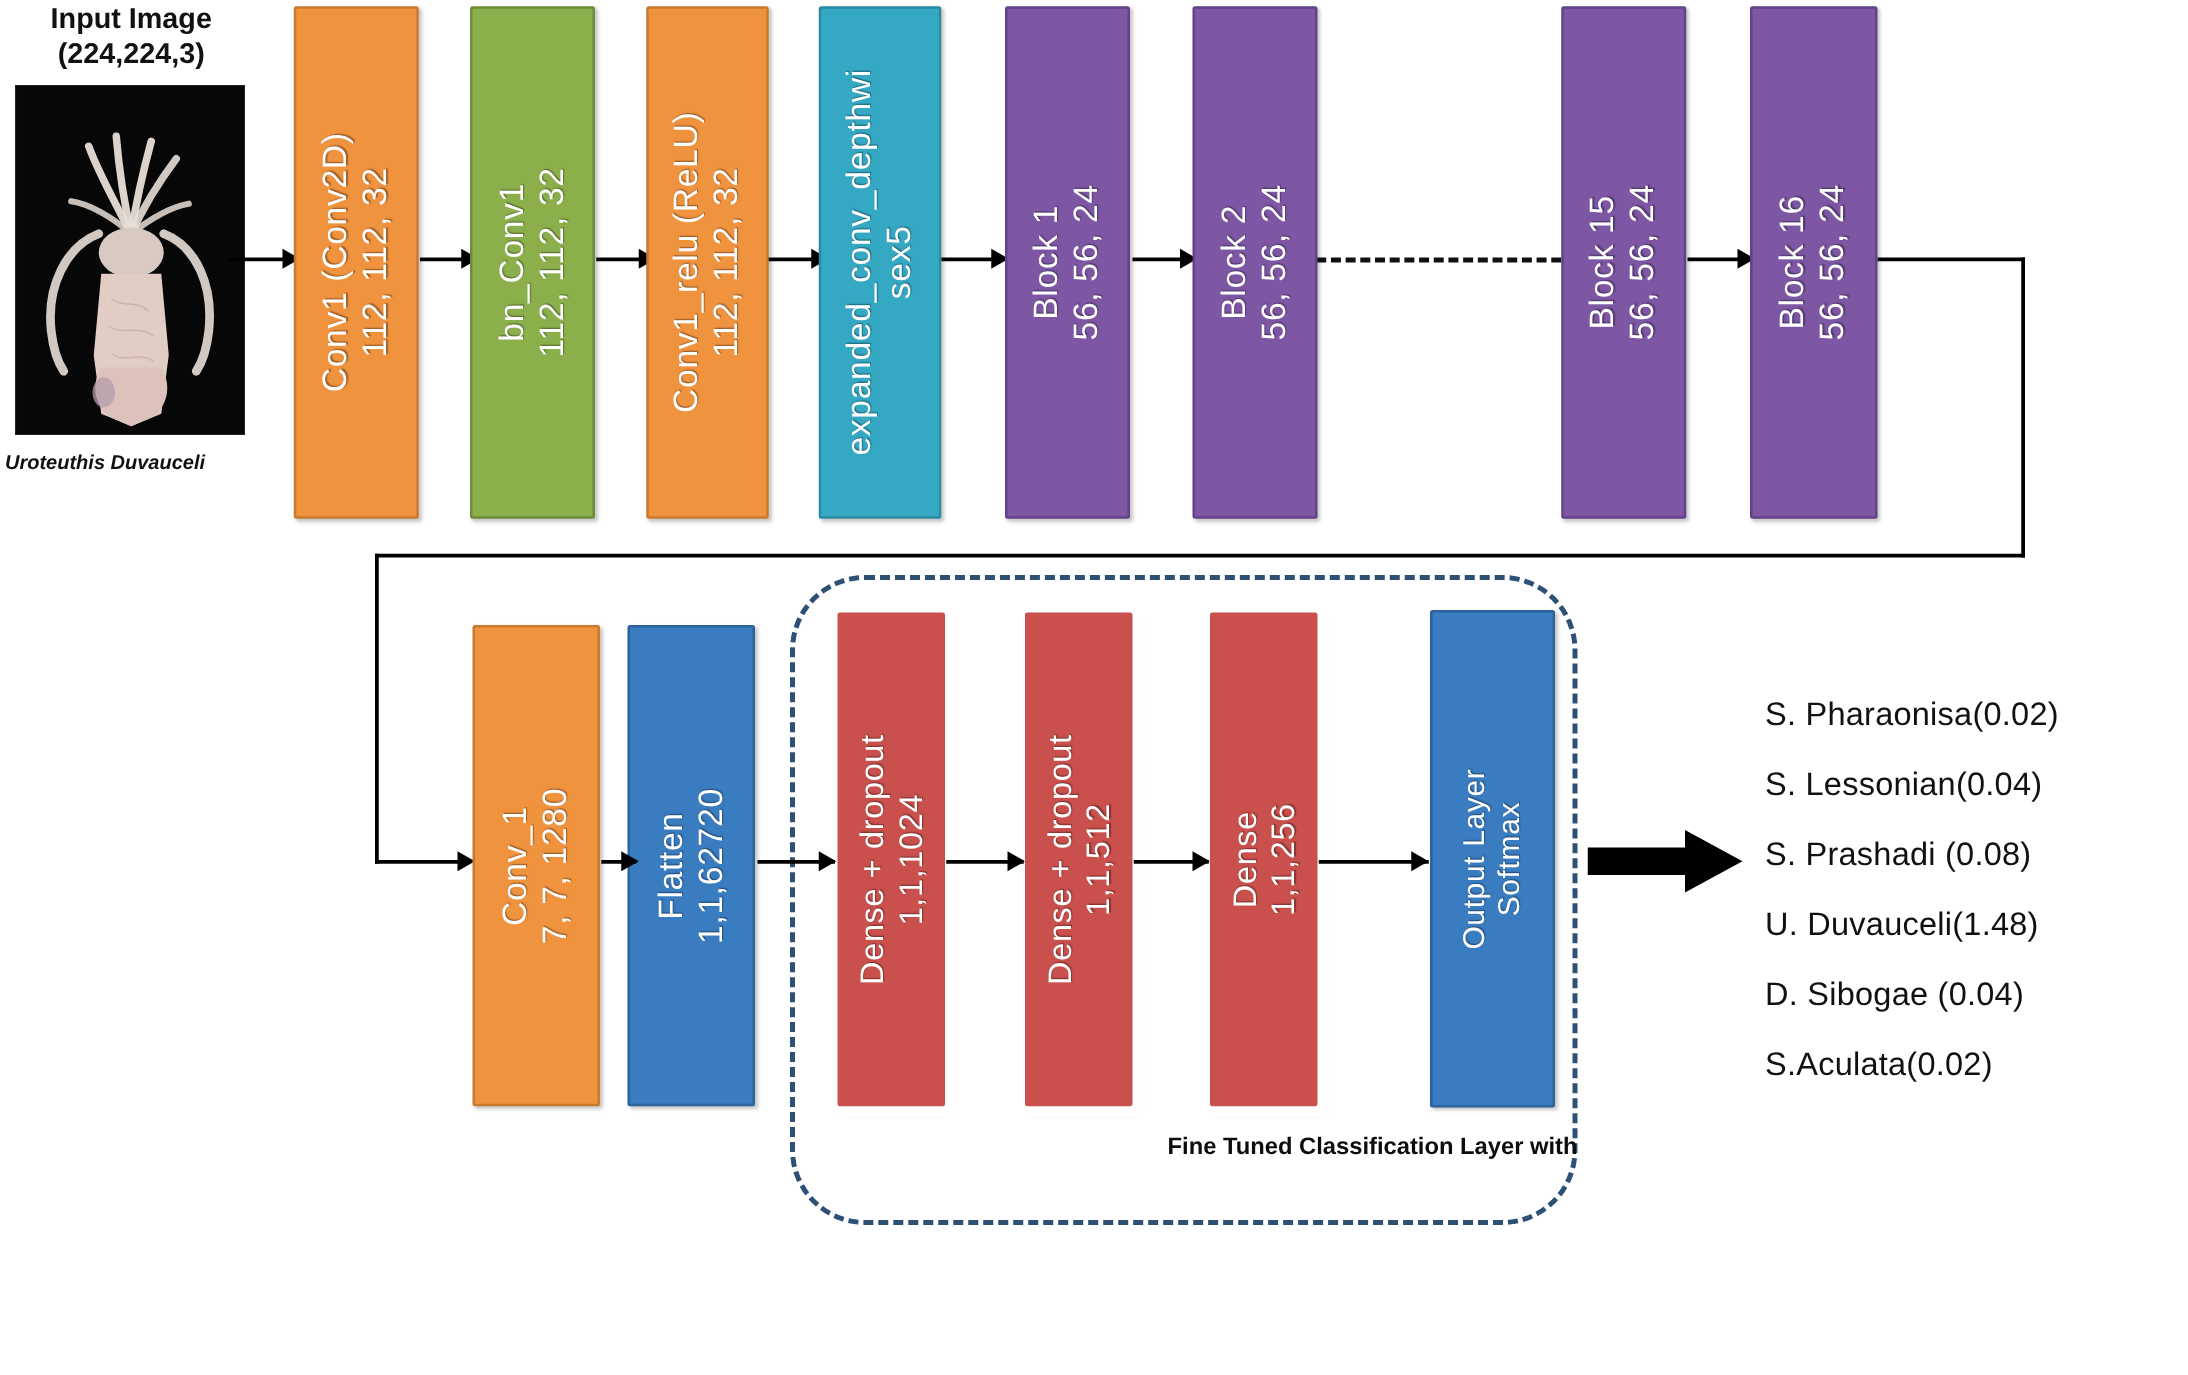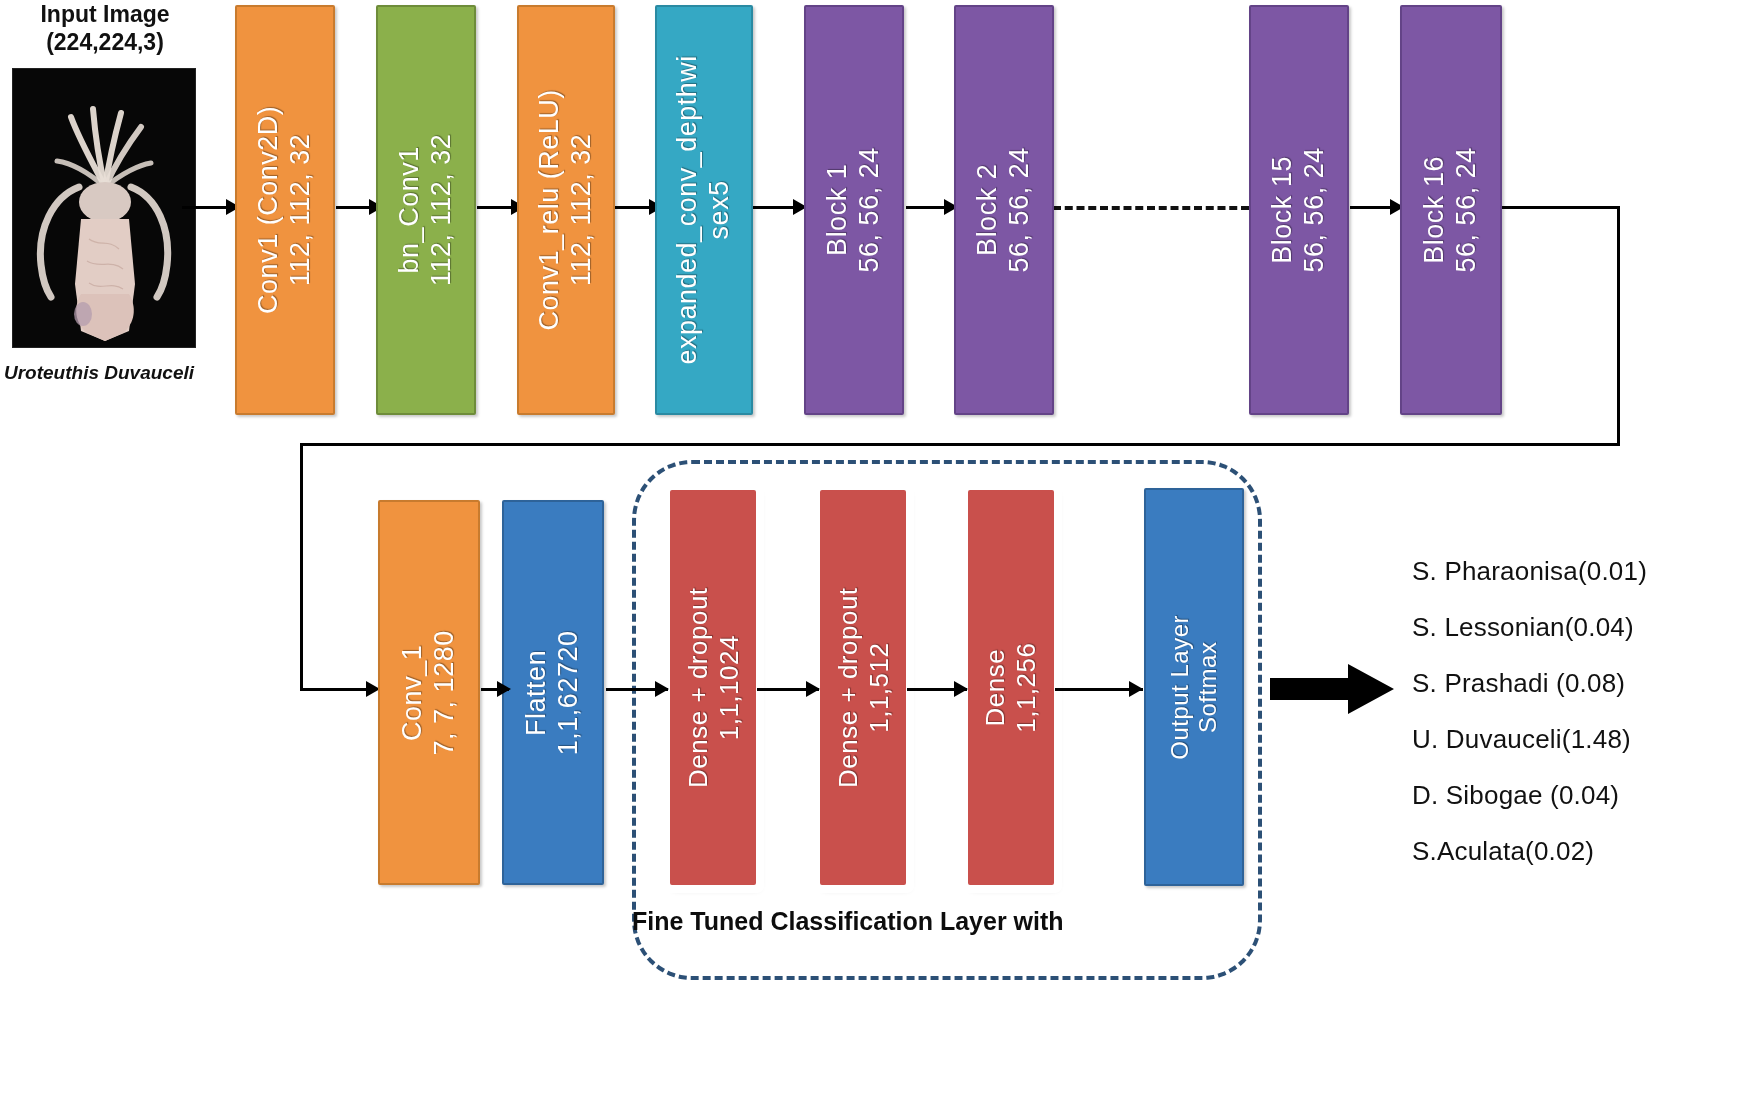--- a/index.html
+++ b/index.html
@@ -40,21 +40,21 @@
 
   
   .input-title{
     position:absolute;font-weight:bold;font-size:23px;text-align:center;
     line-height:1.22;color:#111;
   }
   .photo-frame{
     position:absolute;background:#050505;border:1px solid #222;overflow:hidden;
   }
   .photo-caption{
-    position:absolute;font-style:italic;font-weight:bold;font-size:19px;
+    position:absolute;font-style:italic;font-weight:bold;font-size:16px;
     color:#111;white-space:nowrap;
   }
 
   
   .hline{position:absolute;background:#000;height:3px;}
   .vline{position:absolute;background:#000;width:3px;}
   .arrowhead{
     position:absolute;width:0;height:0;
     border-top:8px solid transparent;border-bottom:8px solid transparent;
     border-left:14px solid #000;
@@ -65,21 +65,21 @@
 
   
   .bigarrow{position:absolute;}
 
   
   .dashbox{
     position:absolute;box-sizing:border-box;
     border:4px dashed #2C5076;border-radius:60px;background:transparent;
   }
   .dashcaption{
-    position:absolute;text-align:left;font-weight:bold;font-size:25px;
+    position:absolute;text-align:right;font-weight:bold;font-size:19px;
     line-height:1.35;color:#0d0d0d;white-space:nowrap;
   }
 
   
   .preds{position:absolute;}
   .pred{
     font-size:26px;color:#111;white-space:nowrap;margin-bottom:25px;
     letter-spacing:.2px;
   }
 </style>
@@ -268,21 +268,21 @@
   <div class="hline" style="left:1055px;top:688px;width:88px;"></div>
   <div class="arrowhead" style="left:1129px;top:681px;"></div>
 
   <div class="bigarrow" style="left:1270px;top:662px;">
     <svg width="125" height="54" viewBox="0 0 125 54">
       <path d="M0 16 L78 16 L78 2 L124 27 L78 52 L78 38 L0 38 Z" fill="#000000"></path>
     </svg>
   </div>
 
   <div class="preds" style="left:1412px;top:556px;">
-    <div class="pred">S. Pharaonisa(0.01)</div>
+    <div class="pred">S. Pharaonisa(0.02)</div>
     <div class="pred">S. Lessonian(0.04)</div>
     <div class="pred">S. Prashadi (0.08)</div>
     <div class="pred">U. Duvauceli(1.48)</div>
     <div class="pred">D. Sibogae (0.04)</div>
     <div class="pred">S.Aculata(0.02)</div>
   </div>
 
 </div>
 
 </body></html>

